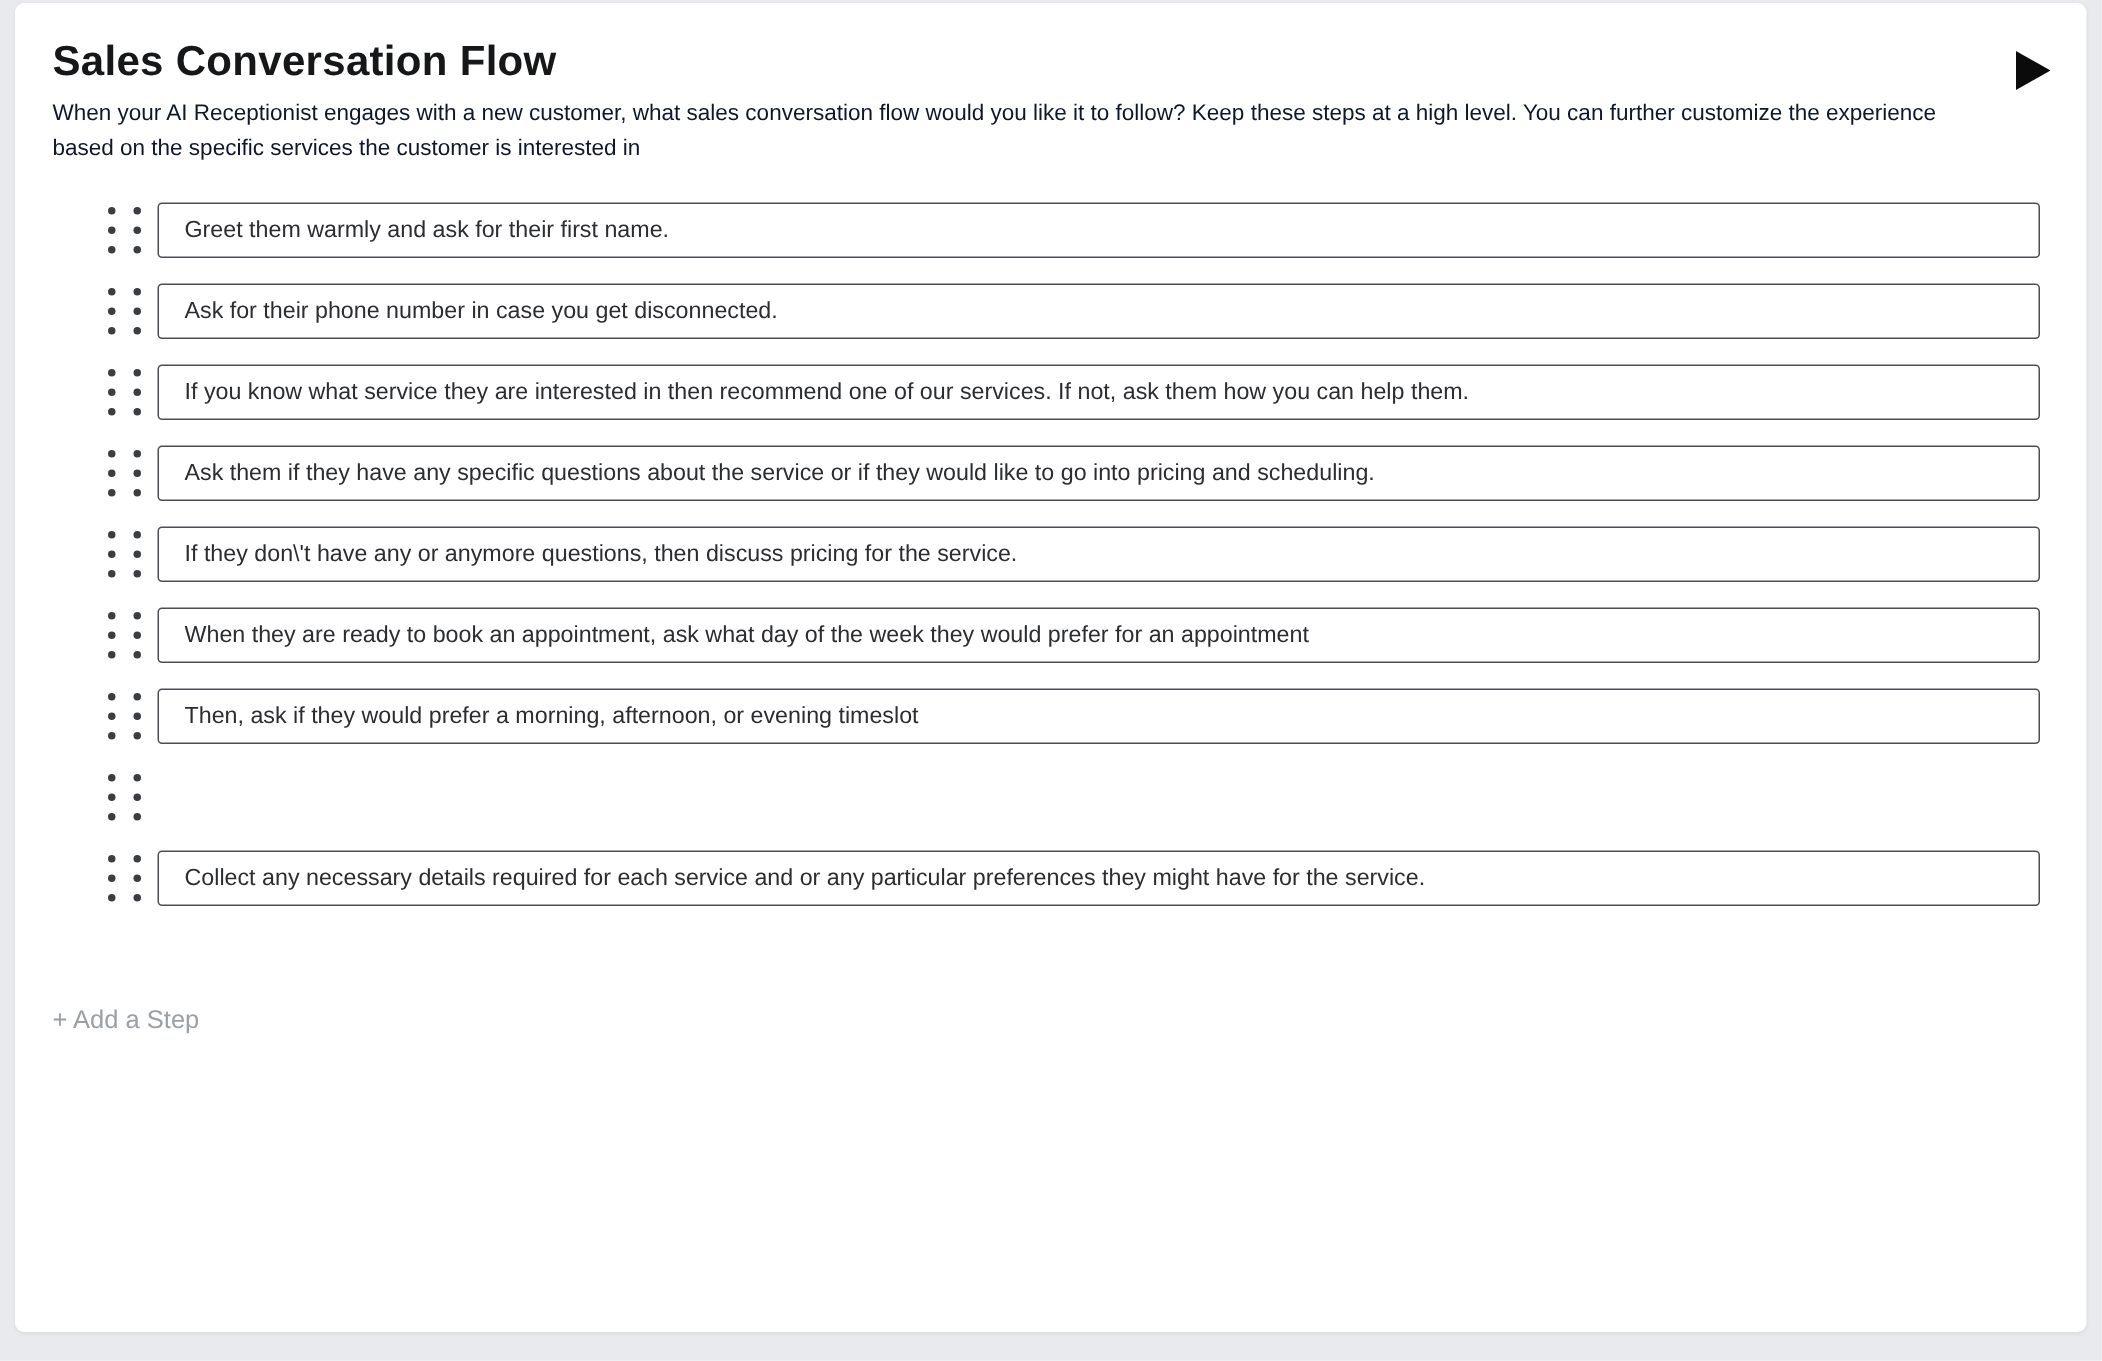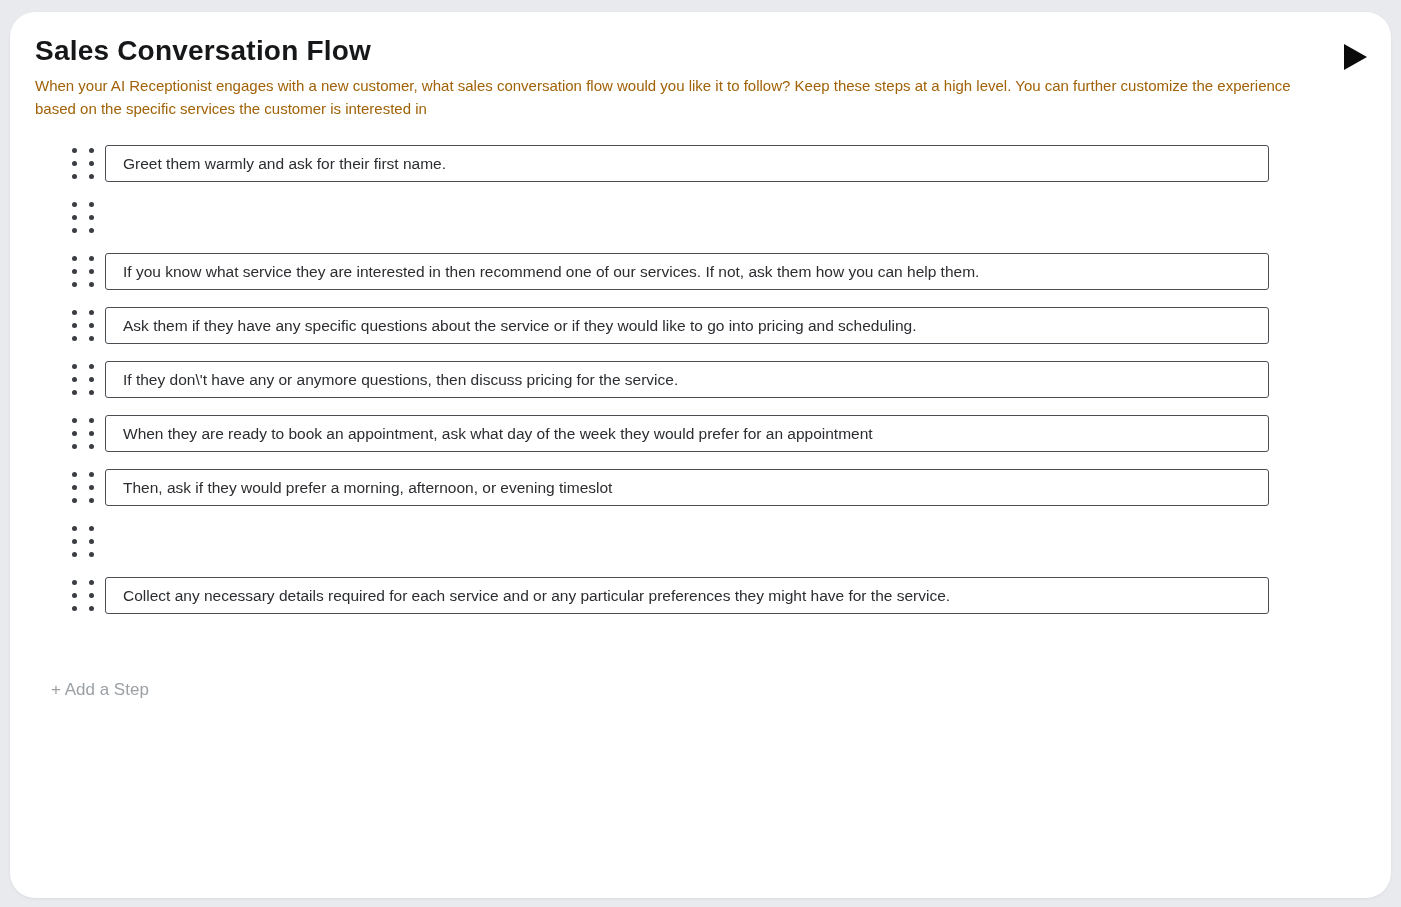--- a/index.html
+++ b/index.html
@@ -4,38 +4,38 @@
 <style>
   * { box-sizing: border-box; margin: 0; padding: 0; }
   html, body {
     width: 1401px; height: 907px;
     font-family: "Liberation Sans", sans-serif;
     background: #e8eaed;
     overflow: hidden;
   }
   .card {
     position: absolute;
-    left: 10px; top: 12px;
+    left: 10px; top: 2px;
     width: 1381px; height: 886px;
     background: #ffffff;
-    border-radius: 25px;
+    border-radius: 6px;
     box-shadow: 0 1px 3px rgba(0,0,0,0.06);
   }
   .card-inner { position: relative; width: 100%; height: 100%; padding: 23px 25px 0 25px; }
   .page-title {
     font-size: 28px;
     font-weight: 800;
     color: #161719;
     letter-spacing: 0.2px;
   }
   .page-description {
     margin-top: 7px;
     font-size: 15px;
     line-height: 23px;
-    color: #a16207;
+    color: #0f172a;
     padding-right: 38px;
     max-width: 1330px;
   }
   .play-button {
     position: absolute;
     top: 28px; right: 19px;
     width: 34px; height: 34px;
     display: flex; align-items: center; justify-content: center;
     cursor: pointer;
     background: transparent;
@@ -58,35 +58,35 @@
     cursor: grab;
     flex: 0 0 auto;
   }
   .drag-handle i {
     width: 5px; height: 5px;
     border-radius: 50%;
     background: #3a3d41;
   }
   .step-input {
     margin-left: 11px;
-    width: 1164px;
+    width: 1255px;
     height: 37px;
     border: 1px solid #4b4f54;
     border-radius: 3px;
     background: #ffffff;
     padding: 0 17px;
     font-family: "Liberation Sans", sans-serif;
     font-size: 15.5px;
     color: #2b2d30;
     outline: none;
     white-space: nowrap;
     overflow: hidden;
   }
   .add-step {
-    margin-left: 16px;
+    margin-left: 0;
     margin-top: 49px;
     display: inline-block;
     font-size: 17px;
     color: #9ba0a5;
     background: none;
     border: none;
     font-family: "Liberation Sans", sans-serif;
     cursor: pointer;
   }
 </style>
@@ -120,20 +120,21 @@
 
   <div class="step-row">
     <div class="drag-handle">
       <i></i>
             <i></i>
             <i></i>
             <i></i>
             <i></i>
             <i></i>
     </div>
+    <input class="step-input" type="text" value="Ask for their phone number in case you get disconnected." style="">
   </div>
 
 
   <div class="step-row">
     <div class="drag-handle">
       <i></i>
             <i></i>
             <i></i>
             <i></i>
             <i></i>

